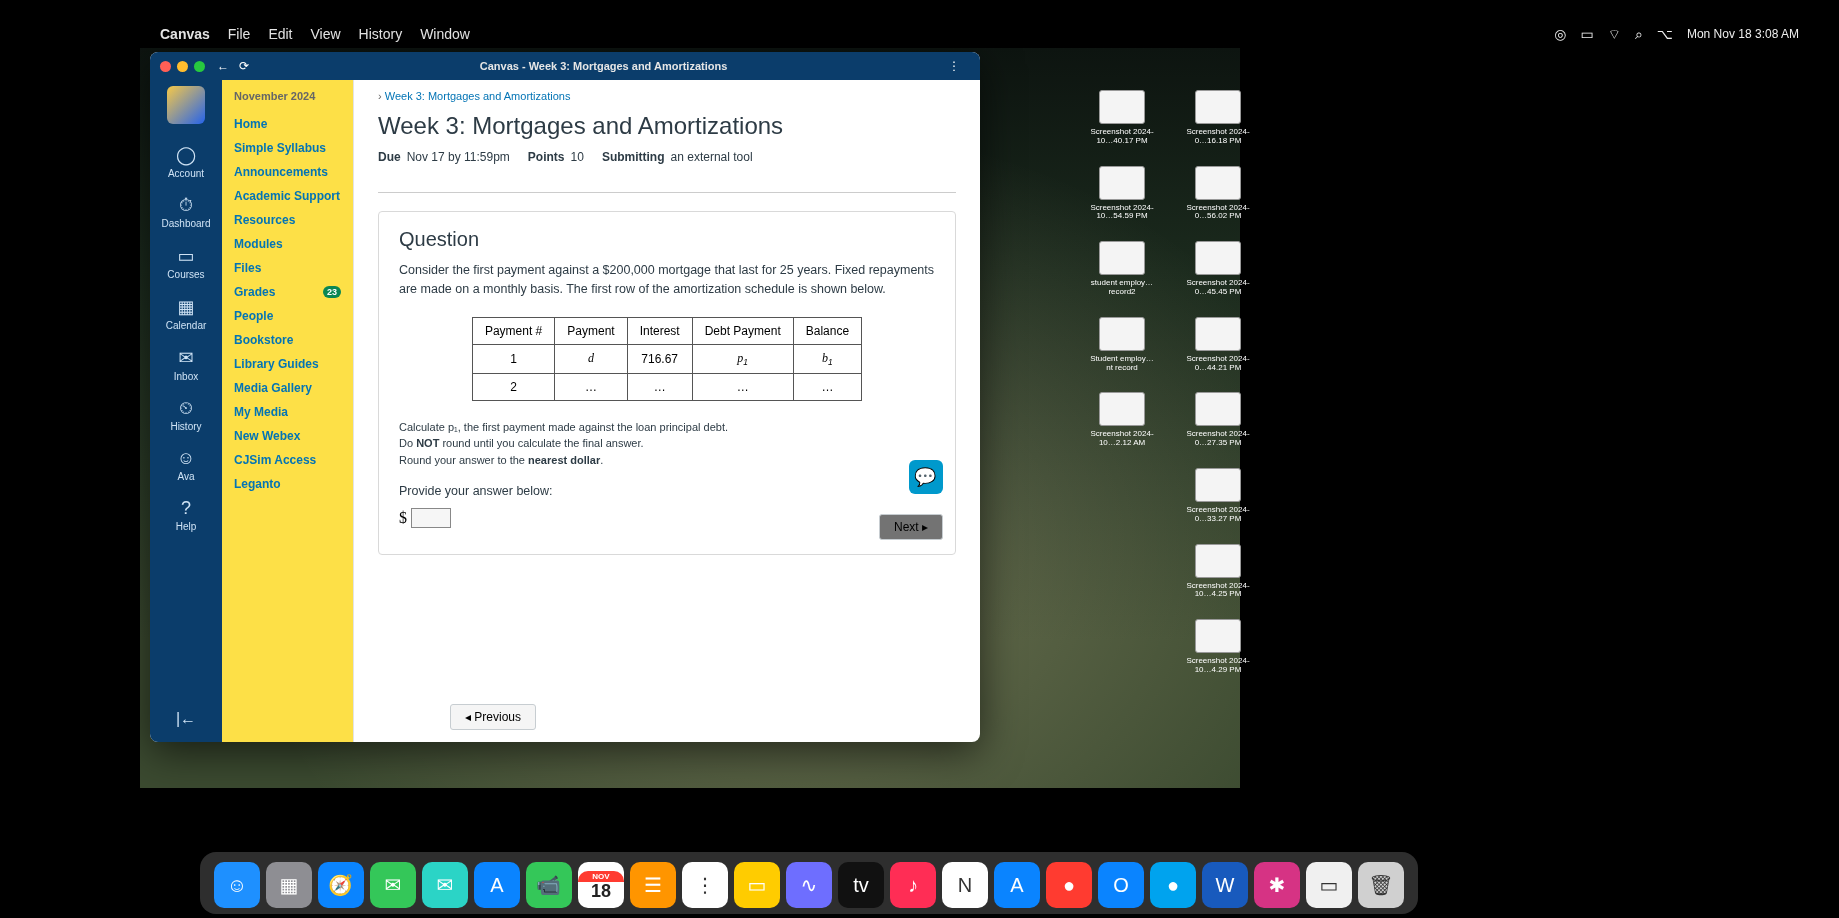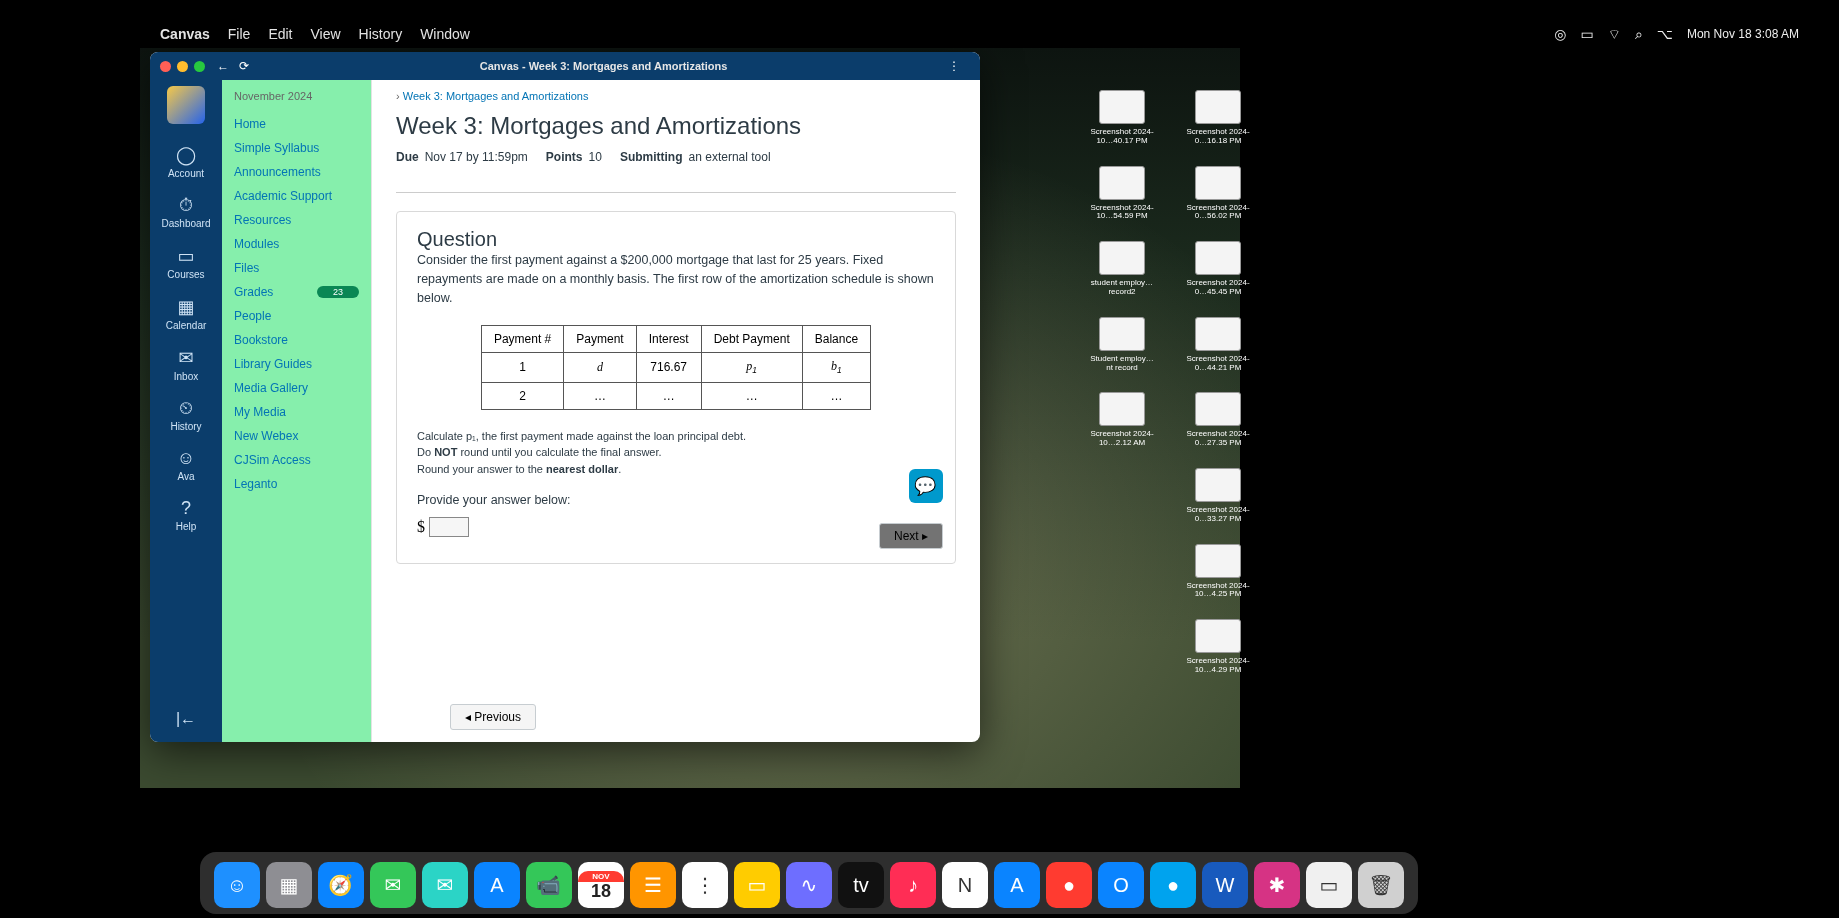--- a/index.html
+++ b/index.html
@@ -38,35 +38,35 @@
 .winbody{flex:1;display:flex;min-height:0;}
 
 
 .gnav{width:72px;background:#0b3d6b;display:flex;flex-direction:column;align-items:center;padding-top:6px;color:#cfe3f5;}
 .gnav .logo{width:38px;height:38px;border-radius:6px;background:linear-gradient(135deg,#f7c948,#2563eb);margin-bottom:12px;}
 .gnav .gi{width:100%;display:flex;flex-direction:column;align-items:center;padding:8px 0;font-size:10px;cursor:pointer;}
 .gnav .gi .gicon{font-size:18px;margin-bottom:2px;}
 .gnav .gi.collapse{margin-top:auto;padding-bottom:14px;font-size:16px;}
 
 
-.cnav{width:150px;background:#86efac;border-right:1px solid #e3e3e3;padding:10px 12px;overflow:auto;}
+.cnav{width:132px;background:#fde047;border-right:1px solid #e3e3e3;padding:10px 12px;overflow:auto;font-weight:bold;}
 .cnav .term{font-size:11px;color:#666;margin-bottom:10px;}
 .cnav a{display:flex;align-items:center;justify-content:space-between;color:#0374b5;text-decoration:none;font-size:12px;padding:5px 0;cursor:pointer;}
-.cnav .badge{background:#0a8754;color:#fff;border-radius:10px;font-size:9px;padding:1px 16px;}
+.cnav .badge{background:#0a8754;color:#fff;border-radius:10px;font-size:9px;padding:1px 4px;}
 
 
 .content{flex:1;overflow:auto;padding:0 24px 24px 24px;}
 .bcrumb{color:#666;font-size:11px;padding:10px 0 4px;}
 .bcrumb .lk{color:#0374b5;}
 .h1{font-size:24px;font-weight:400;color:#2d3b45;margin:6px 0 10px;}
 .meta{display:flex;gap:18px;font-size:12px;color:#2d3b45;border-bottom:1px solid #ccc;padding-bottom:28px;margin-bottom:18px;}
 .meta b{font-weight:700;margin-right:6px;}
 
 .card{border:1px solid #d9d9d9;border-radius:4px;padding:16px 20px;position:relative;}
-.card h2{font-size:20px;font-weight:400;color:#2d3b45;}
+.card h2{font-size:20px;font-weight:400;color:#2d3b45;margin-bottom:10px;}
 .qtext{font-size:12.5px;color:#2d3b45;line-height:1.5;margin-bottom:18px;}
 
 table.amort{border-collapse:collapse;margin:0 auto 18px;padding-left:20px;}
 table.amort th,table.amort td{border:1px solid #555;padding:6px 12px;font-size:12px;text-align:center;}
 table.amort th{font-weight:400;}
 .mi{font-style:italic;font-family:"Times New Roman",serif;}
 .sub{font-size:.7em;vertical-align:sub;}
 
 .instr{font-size:11px;color:#2d3b45;line-height:1.5;}
 .instr .b{font-weight:700;}

